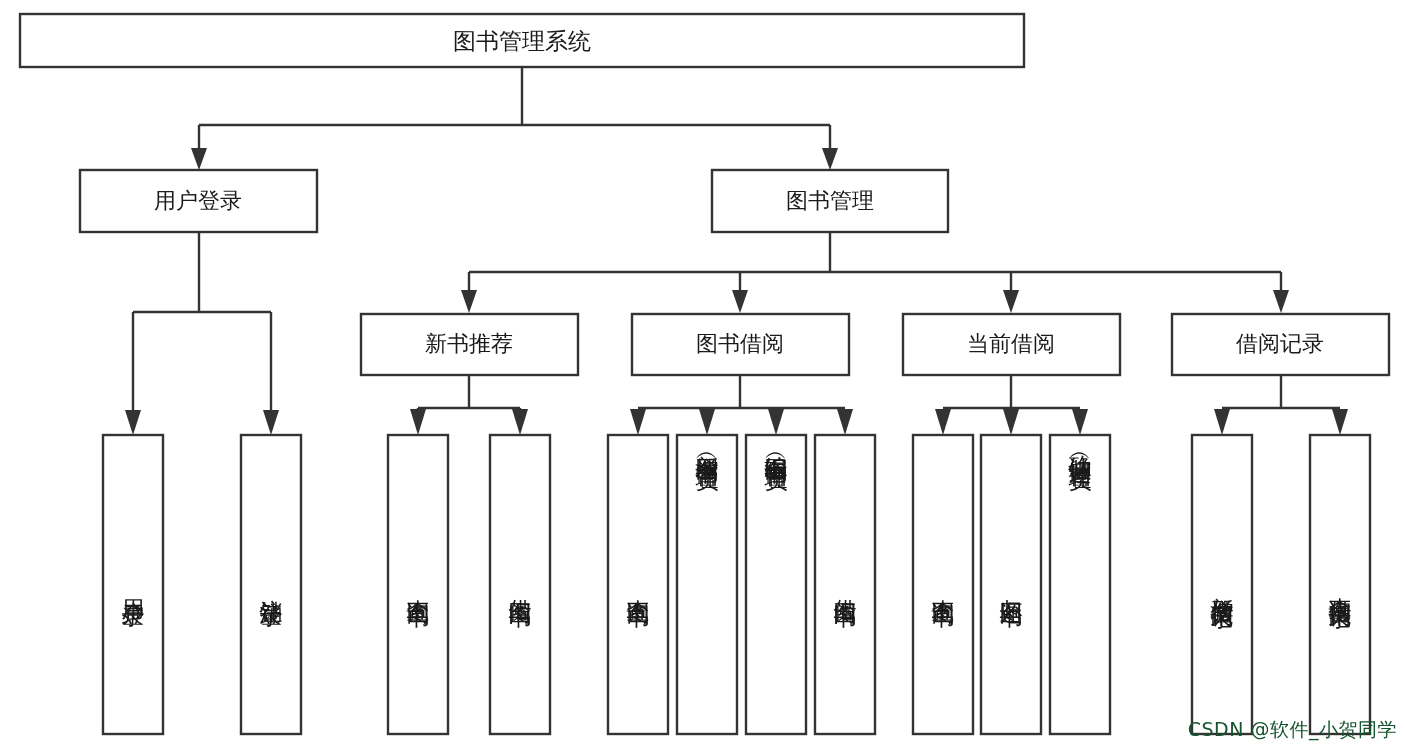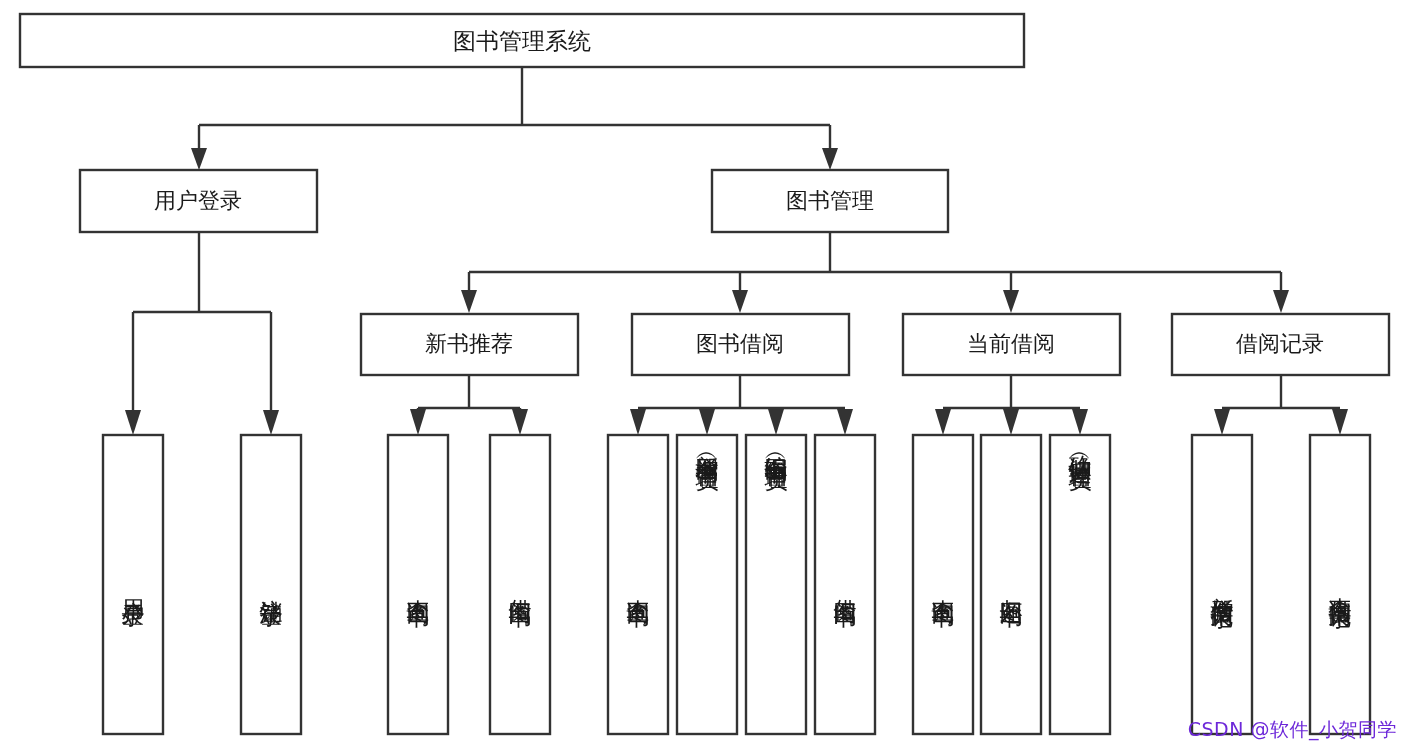--- a/index.html
+++ b/index.html
@@ -69,21 +69,21 @@
     letter-spacing: 2px;
     color: #1a1a1a;
     white-space: nowrap;
   }
   #watermark {
     position: absolute;
     right: 8px;
     bottom: 4px;
     font-family: "DejaVu Sans", "Liberation Sans", sans-serif;
     font-size: 19px;
-    color: #6d28d9;
+    color: #14532d;
     white-space: nowrap;
     letter-spacing: 0.5px;
   }
 </style>
 </head>
 <body>
 
 <div id="diagram-root">
 
   <svg class="flow" viewBox="0 0 1405 747" xmlns="http://www.w3.org/2000/svg">

